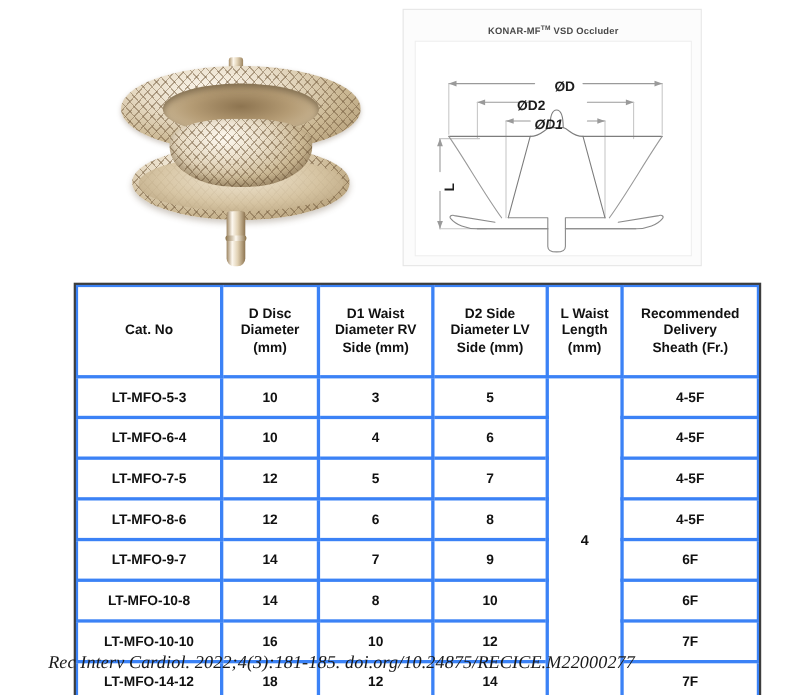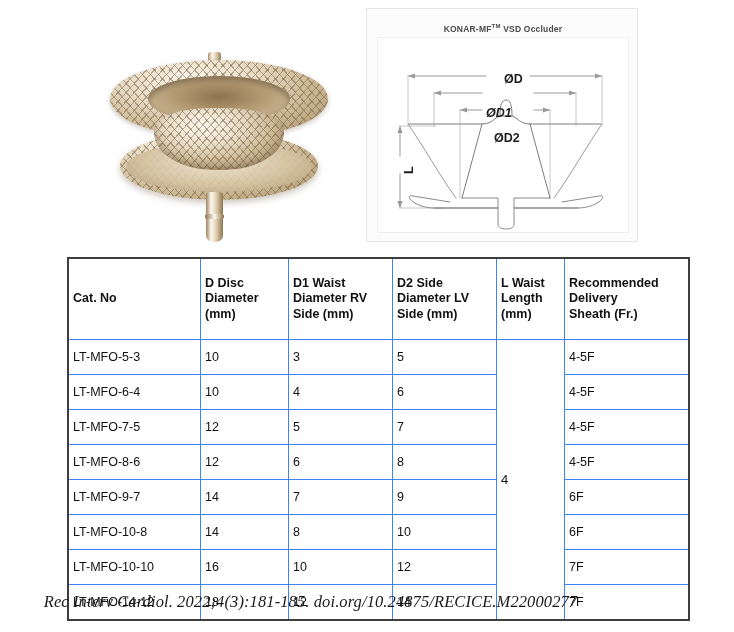--- a/index.html
+++ b/index.html
@@ -95,46 +95,46 @@
   .cad-inner{
     position:absolute;left:10px;top:28px;width:252px;height:196px;
     background:#ffffff;border:1px solid #efefef;box-sizing:border-box;
   }
   .cad-svg{position:absolute;left:0;top:0;}
   .dim-label{
     position:absolute;font-size:12.5px;font-weight:bold;color:#1d1d1d;
     font-family:"Liberation Sans", sans-serif;
   }
   .dim-D {left:112px;top:34px;margin-left:14px;}
-  .dim-D2{left:116px;top:51px;margin-top:42px;}
+  .dim-D2{left:92px;top:51px;}
   .dim-D1{left:108px;top:68px;font-style:italic;}
   .dim-L{
     left:24px;top:136px;
     transform:rotate(-90deg);transform-origin:left top;
   }
 
   
   .tablewrap{position:absolute;left:68px;top:258px;width:588px;}
   table.spec{
     border-collapse:collapse;
     width:588px;
     table-layout:fixed;
   }
   table.spec th, table.spec td{
-    border:1px solid #3b82f6;
-    text-align:left;
+    border:3px solid #3b82f6;
+    text-align:center;
     vertical-align:middle;
     color:#111;
   }
   table.spec th{
     font-size:12.5px;font-weight:bold;line-height:1.25;
     height:76px;padding:2px 4px;
   }
   table.spec td{
-    font-size:12.5px;font-weight:normal;
+    font-size:12.5px;font-weight:bold;
     height:30px;padding:2px 4px;
   }
   table.spec td.cat{font-size:12.5px;}
   table.spec td.lcell{font-size:13px;}
   
   .tablewrap{
     border:0;
   }
   table.spec{
     outline:2px solid #3d3d3d;

